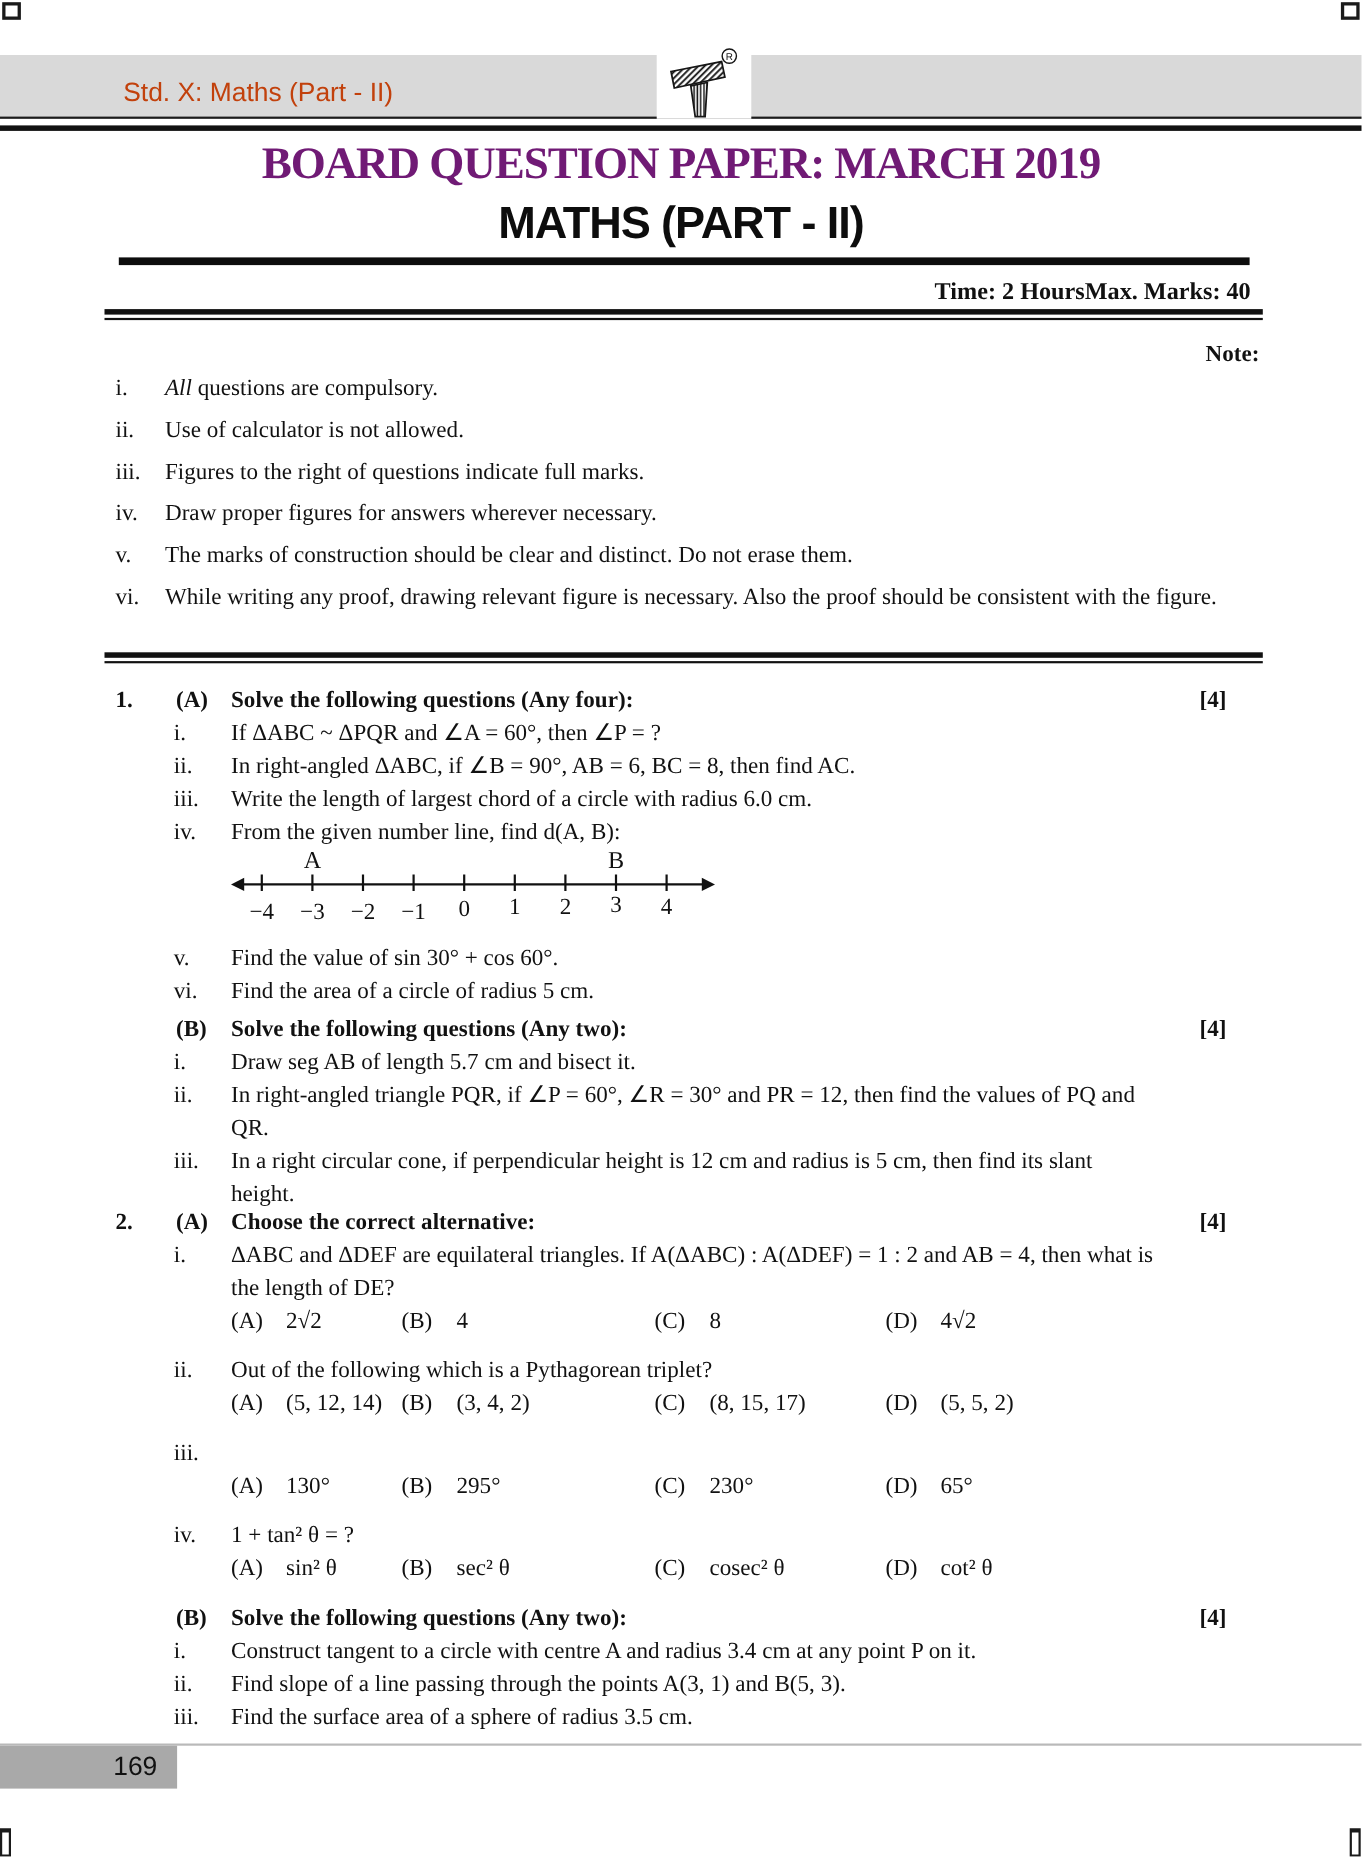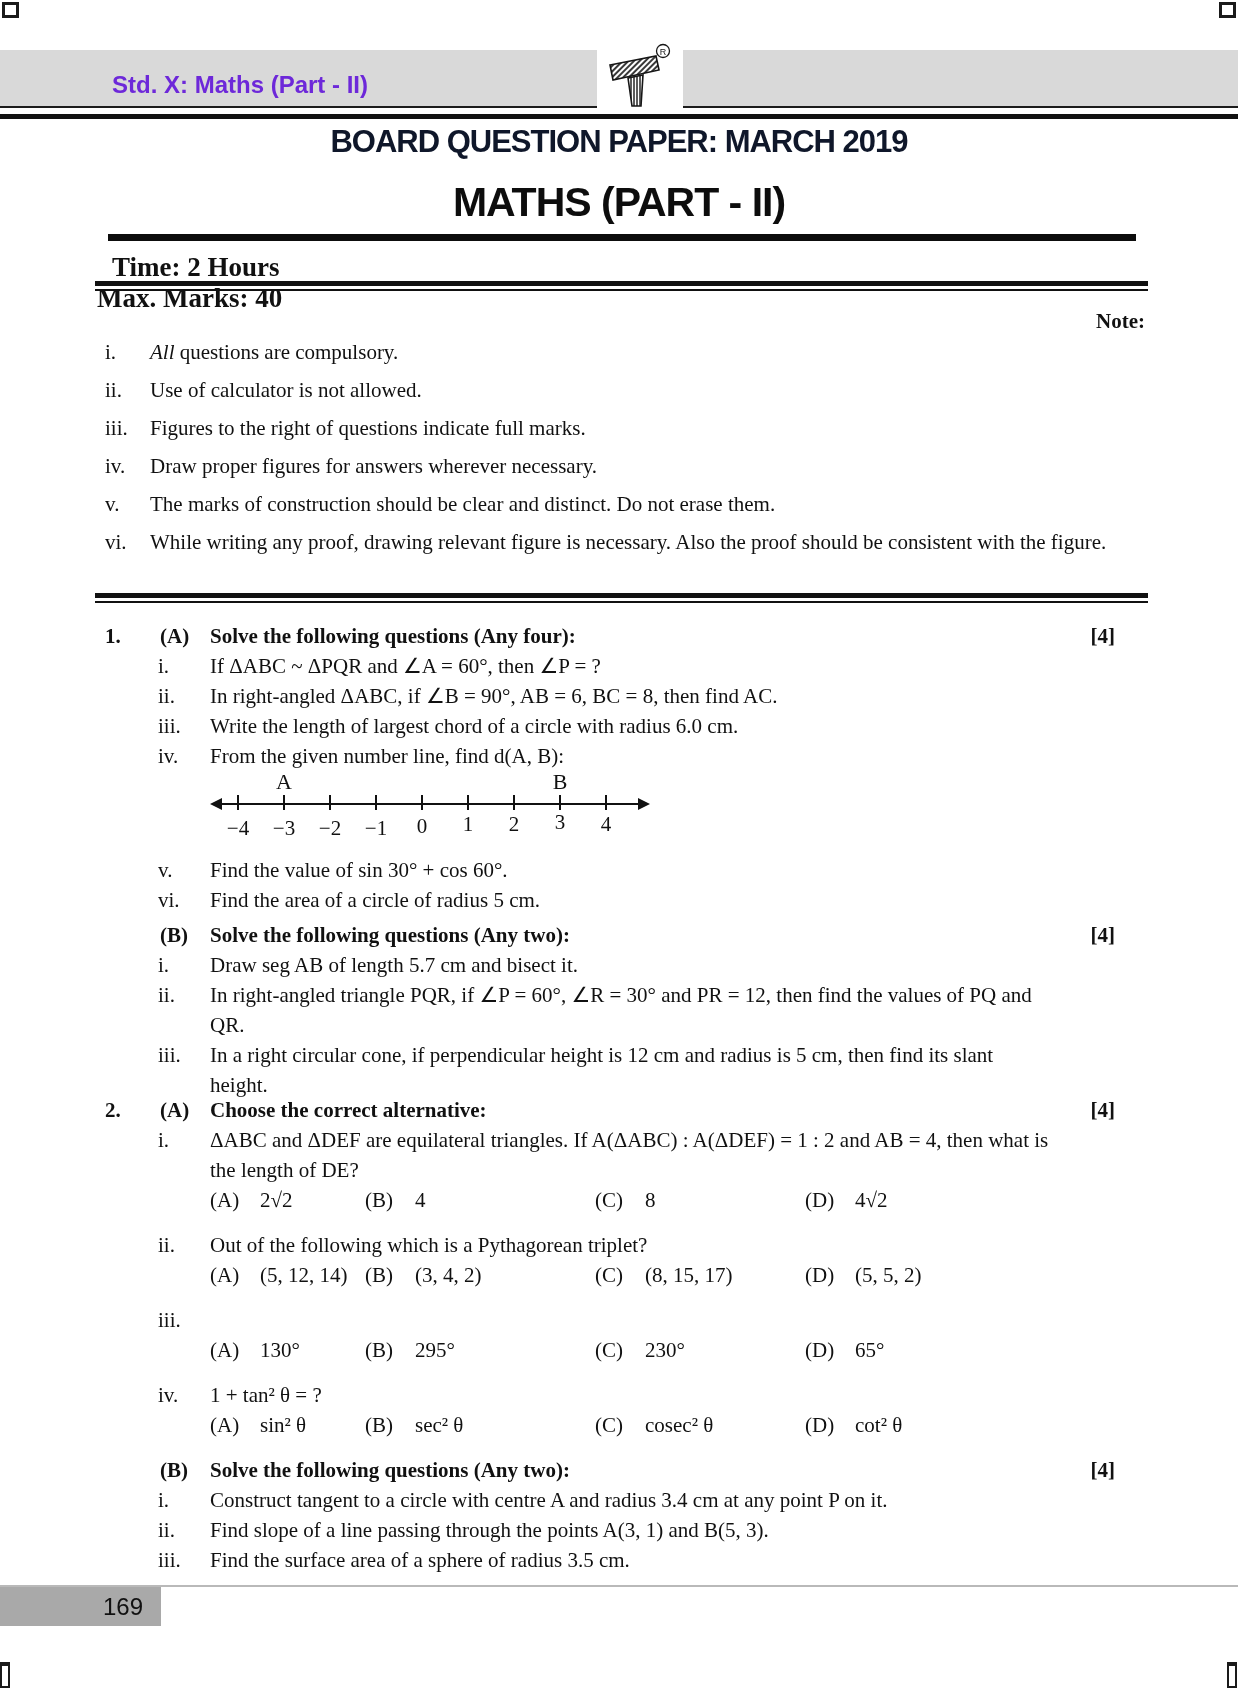--- a/index.html
+++ b/index.html
@@ -8,32 +8,32 @@
   
   .crop{position:absolute;background:#fff;border:3px solid #1a1a1a;box-sizing:border-box;}
   .crop.tl{left:2px;top:2px;width:17px;height:16px;}
   .crop.tr{left:1219px;top:2px;width:17px;height:16px;}
   .crop.bl{left:0px;top:1662px;width:10px;height:26px;border-width:4px 2px 2px 2px;}
   .crop.br{left:1227px;top:1662px;width:10px;height:26px;border-width:4px 2px 2px 2px;}
   
   .band{position:absolute;left:0;top:50px;width:1238px;height:58px;background:#d9d9d9;
         border-bottom:2px solid #1c1c1c;box-sizing:border-box;}
   .band-label{position:absolute;left:112px;bottom:7px;font-family:"Liberation Sans",sans-serif;
-        font-weight:700;font-size:24px;color:#6d28d9;}
+        font-weight:400;font-size:24px;color:#c2410c;}
   .logo-box{position:absolute;left:597px;top:-10px;width:86px;height:68px;background:#fff;text-align:center;}
   .band-rule{position:absolute;left:0;top:114px;width:1238px;height:5px;background:#111;}
   
   .title1{position:absolute;left:0;top:124px;width:1238px;text-align:center;
-        font-family:Liberation Sans, sans-serif;font-weight:700;font-size:31px;letter-spacing:-1px;color:#0f172a;}
+        font-family:Liberation Serif, serif;font-weight:700;font-size:41px;letter-spacing:-1px;color:#701a75;}
   .title2{position:absolute;left:0;top:179px;width:1238px;text-align:center;
         font-family:"Liberation Sans",sans-serif;font-weight:700;font-size:41px;letter-spacing:-1px;color:#0d0d0d;}
   .title-rule{position:absolute;left:108px;top:234px;width:1028px;height:7px;background:#0d0d0d;}
   
-  .meta{position:absolute;left:97px;top:252px;width:1048px;display:flex;justify-content:space-between;
-        font-weight:700;font-size:27px;flex-direction:column;}
+  .meta{position:absolute;left:97px;top:252px;width:1048px;display:flex;justify-content:flex-end;
+        font-weight:700;font-size:22px;}
   .meta .t{padding-left:15px;} .meta .m{padding-right:8px;}
   .rule-double{position:absolute;left:95px;width:1053px;height:10px;box-sizing:border-box;
         border-top:5px solid #111;border-bottom:2px solid #111;}
   .rule-meta{top:281px;}
   .rule-note{top:593px;}
   
   .note{position:absolute;left:97px;top:307px;width:1048px;font-size:21px;line-height:28px;}
   .note-heading{font-weight:700;padding-left:8px;margin-bottom:3px;text-align:right;}
   .note-item{display:flex;margin-bottom:10px;}
   .note-num{flex:0 0 53px;padding-left:8px;box-sizing:border-box;}

